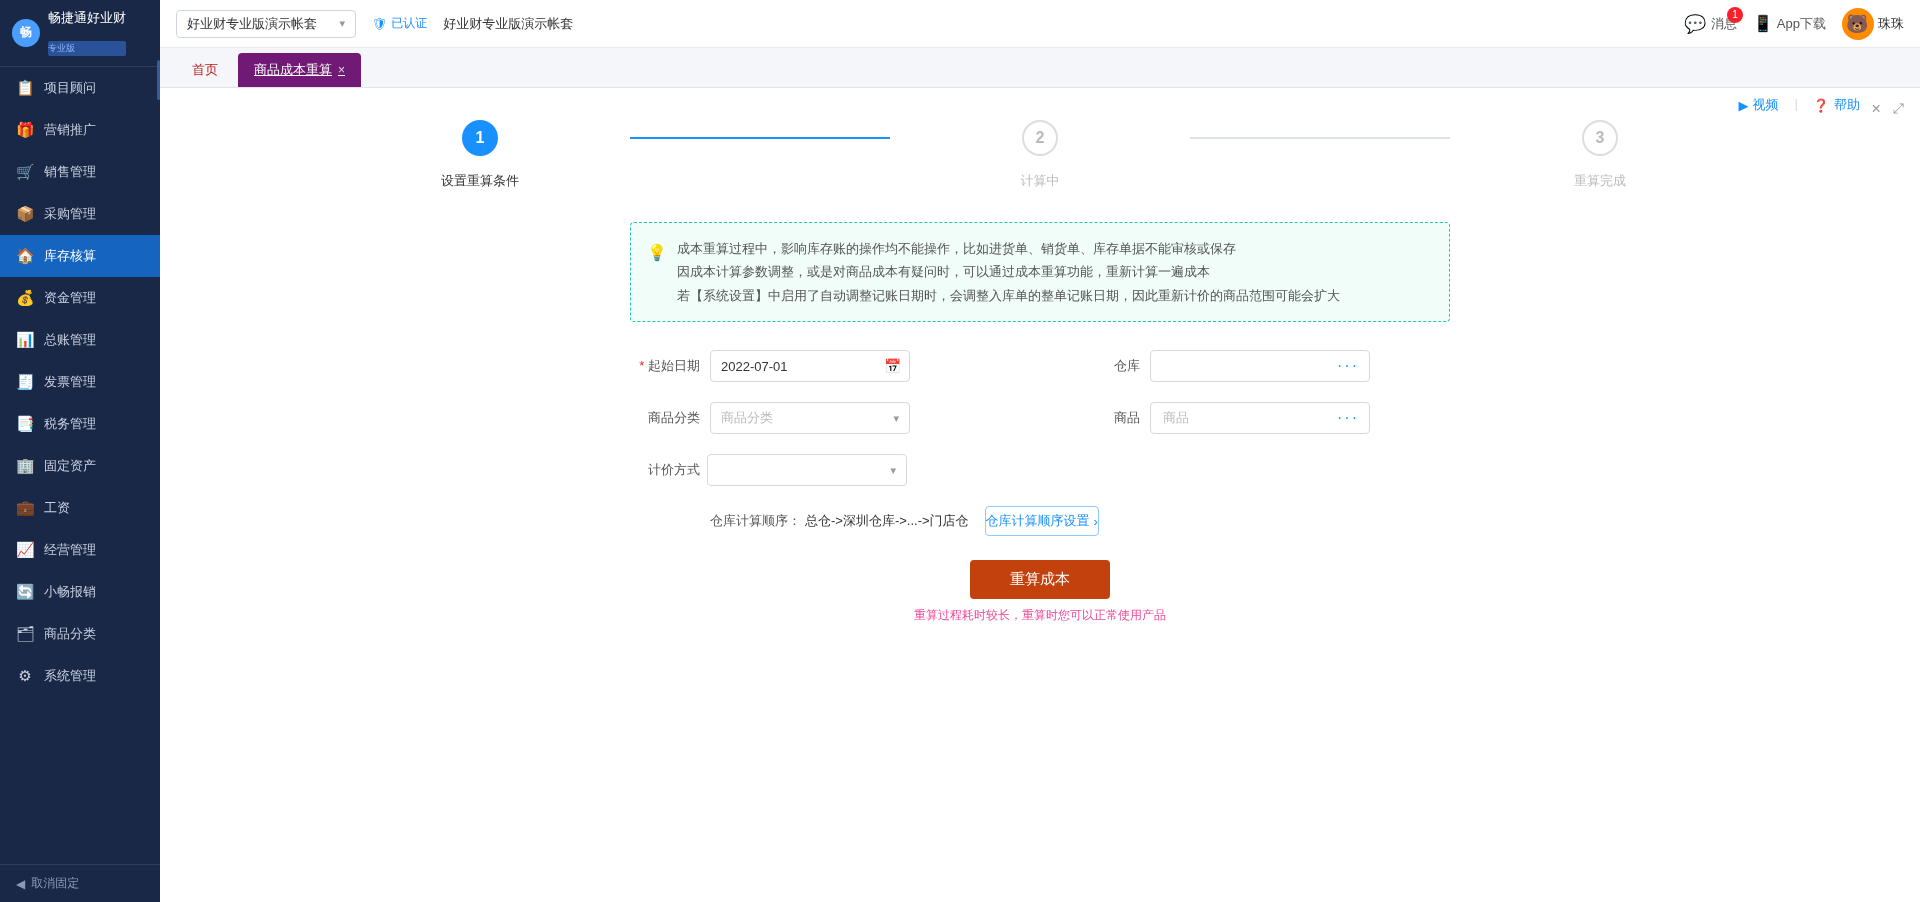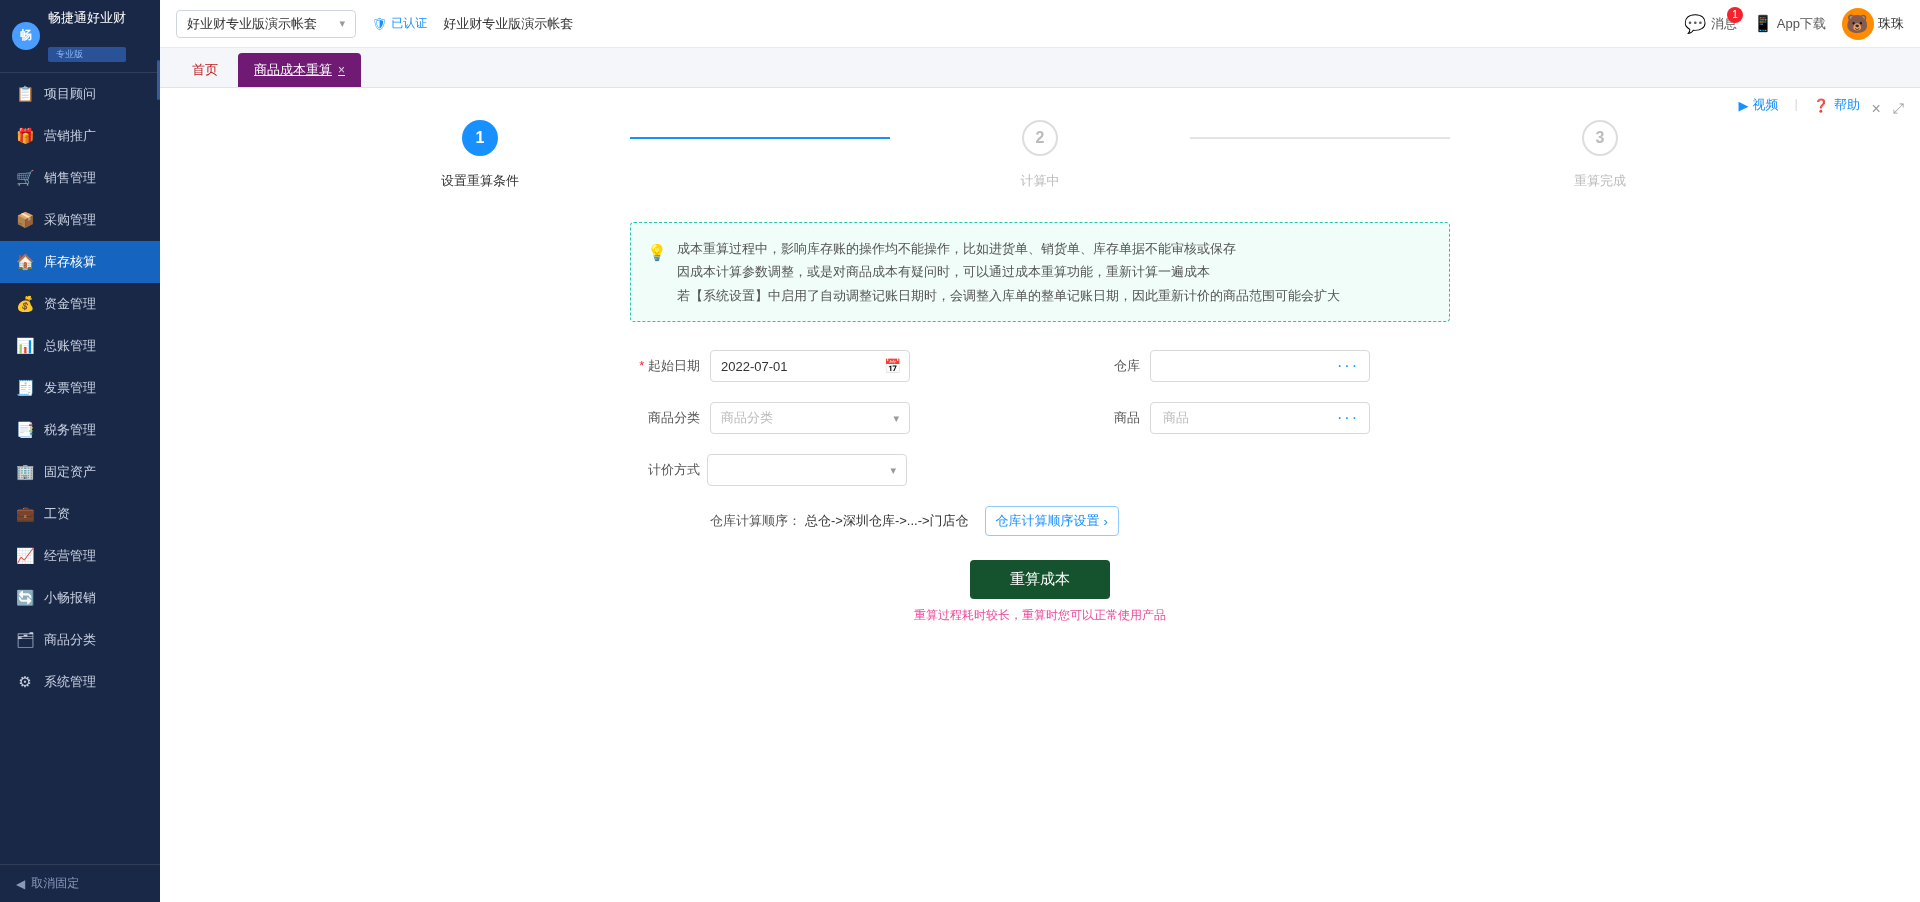--- a/index.html
+++ b/index.html
@@ -23,21 +23,21 @@
       border-bottom: 1px solid rgba(255,255,255,0.1);
     }
     .sidebar-logo-icon {
       width: 28px; height: 28px;
       background: #4a9eff;
       border-radius: 50%;
       display: flex; align-items: center; justify-content: center;
       color: white; font-size: 12px; font-weight: bold;
     }
     .sidebar-logo-text { font-size: 13px; color: white; line-height: 1.3; }
-    .sidebar-badge { font-size: 9px; background: #2a5298; color: #8ab4f8; padding: 1px 8px; border-radius: 2px; margin-top: 20px; }
+    .sidebar-badge { font-size: 9px; background: #2a5298; color: #8ab4f8; padding: 1px 0; border-radius: 2px; margin-top: 14px; }
     .sidebar-items { flex: 1; overflow-y: auto; }
     .sidebar-item {
       display: flex;
       align-items: center;
       gap: 10px;
       padding: 12px 16px;
       cursor: pointer;
       color: #c8d0e0;
       font-size: 13px;
     }
@@ -355,32 +355,32 @@
       width: 70px;
       text-align: right;
       margin-right: 10px;
       flex-shrink: 0;
     }
     .warehouse-order-btn {
       background: white;
       border: 1px solid #91caff;
       color: #1890ff;
       border-radius: 4px;
-      padding: 5px 10px;
+      padding: 5px 0;
       font-size: 13px;
       cursor: pointer;
       display: flex;
       align-items: center;
       gap: 4px;
       margin-left: 16px;
     }
 
     
     .btn-primary {
-      background: #14532d;
+      background: #c2410c;
       color: white;
       border: none;
       border-radius: 4px;
       padding: 10px 40px;
       font-size: 15px;
       cursor: pointer;
       display: block;
       margin: 8px auto;
     }
     .btn-hint {

